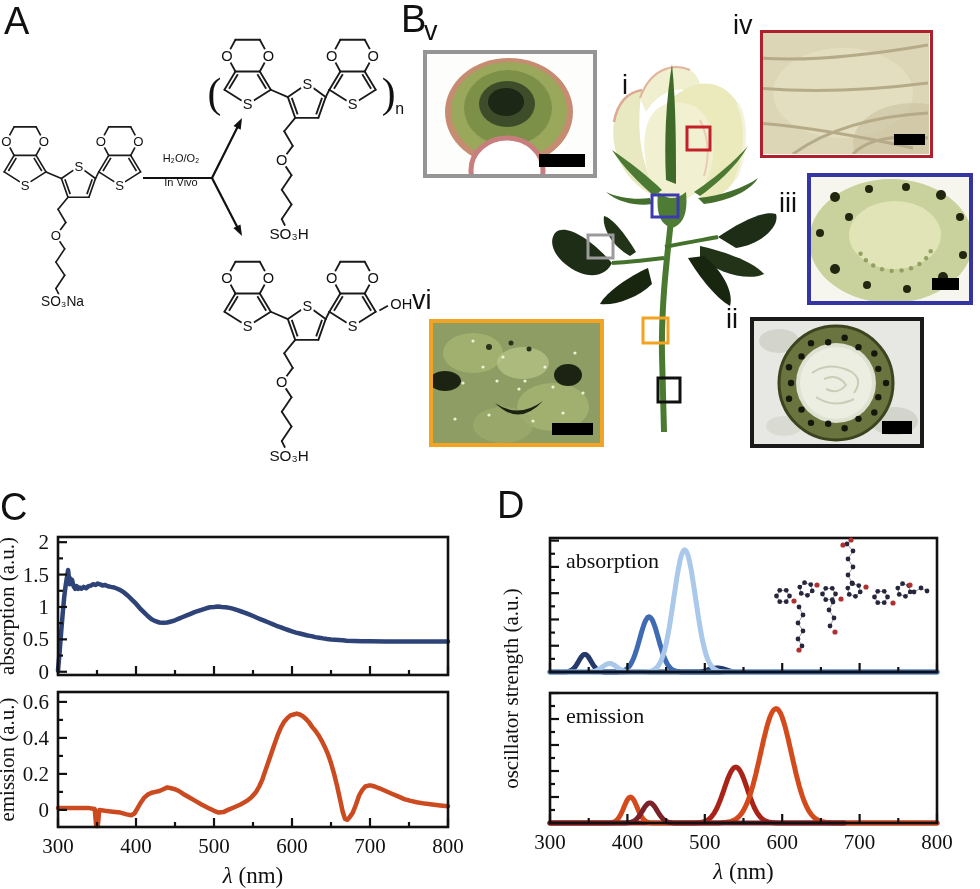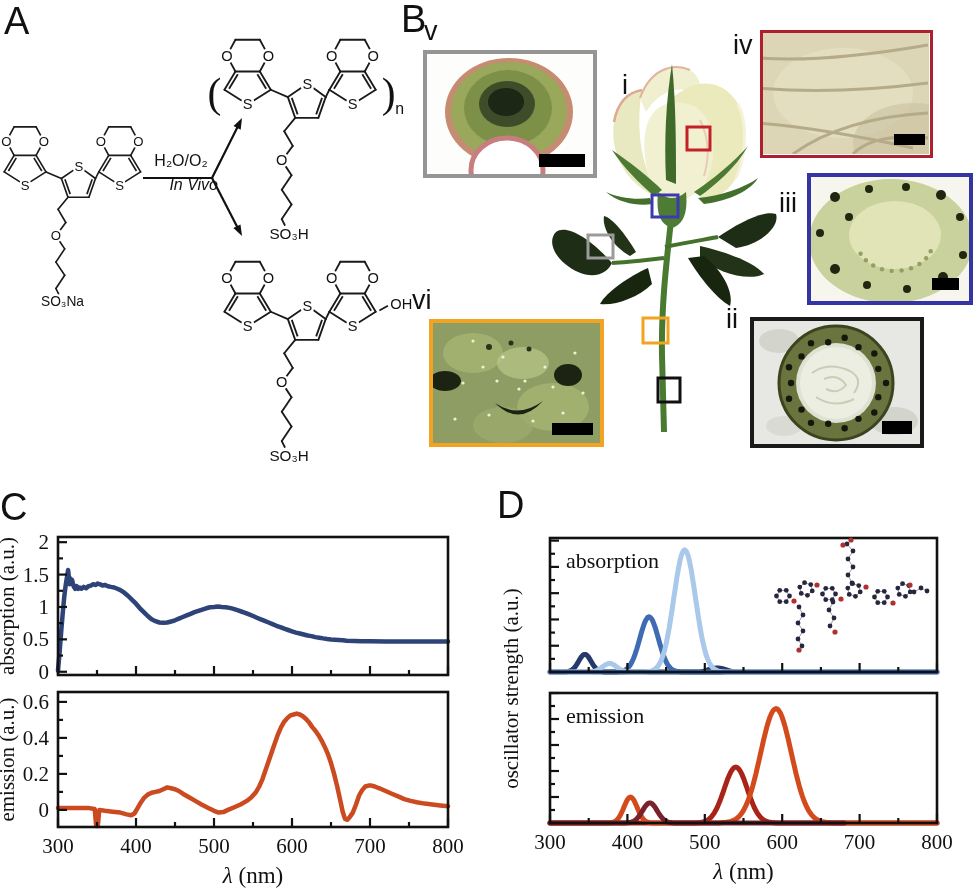--- a/index.html
+++ b/index.html
@@ -3,22 +3,22 @@
 <meta charset="utf-8">
 <style>
   html,body{margin:0;padding:0;background:#ffffff;}
   #fig{position:relative;width:980px;height:889px;background:#ffffff;overflow:hidden;
        font-family:"Liberation Sans",sans-serif;}
   #main-svg{position:absolute;left:0;top:0;}
   .panel-letter{position:absolute;font-size:38px;color:#111;line-height:1;}
   .roman{position:absolute;font-size:27px;color:#111;line-height:1;}
   .inset{position:absolute;box-sizing:border-box;background:#fff;}
   .inset svg{display:block;}
-  .reagent{position:absolute;width:74px;text-align:center;font-size:16px;color:#111;line-height:1.1;}
-  .reagent.italic{font-style:italic;text-align:right;}
+  .reagent{position:absolute;width:74px;text-align:center;font-size:11px;color:#111;line-height:1.1;}
+  .reagent.italic{}
   .rot-ylabel{position:absolute;left:371px;top:676px;width:280px;text-align:center;
       font-family:"Liberation Serif",serif;font-size:21px;color:#111;
       transform:rotate(-90deg);}
 </style>
 </head>
 <body>
 
 <div id="fig">
 
   <svg id="main-svg" width="980" height="889">
@@ -484,21 +484,21 @@
   <div class="panel-letter" style="left:4px;top:2px">A</div>
   <div class="panel-letter" style="left:401px;top:0px">B</div>
   <div class="panel-letter" style="left:0px;top:488px">C</div>
   <div class="panel-letter" style="left:497px;top:486px">D</div>
 
   <div class="reagent" style="left:144px;top:152px">H₂O/O₂</div>
   <div class="reagent italic" style="left:144px;top:176px">In Vivo</div>
 
   <div class="roman" style="left:622px;top:72px">i</div>
   <div class="roman" style="left:424px;top:18px">v</div>
-  <div class="roman" style="left:733px;top:32px">iv</div>
+  <div class="roman" style="left:733px;top:12px">iv</div>
   <div class="roman" style="left:779px;top:190px">iii</div>
   <div class="roman" style="left:412px;top:287px">vi</div>
   <div class="roman" style="left:726px;top:306px">ii</div>
 
   <div class="inset" id="inset-v" style="left:423px;top:50px;width:174px;height:128px;border:4px solid #959595;">
     <svg width="166" height="120">
       <rect width="166" height="120" fill="#fdfdfb"></rect>
       <ellipse cx="82" cy="58" rx="64" ry="54" fill="#c58c72"></ellipse>
       <ellipse cx="82" cy="57" rx="58" ry="49" fill="#9aa85c"></ellipse>
       <ellipse cx="81" cy="54" rx="44" ry="38" fill="#7d9048"></ellipse>

